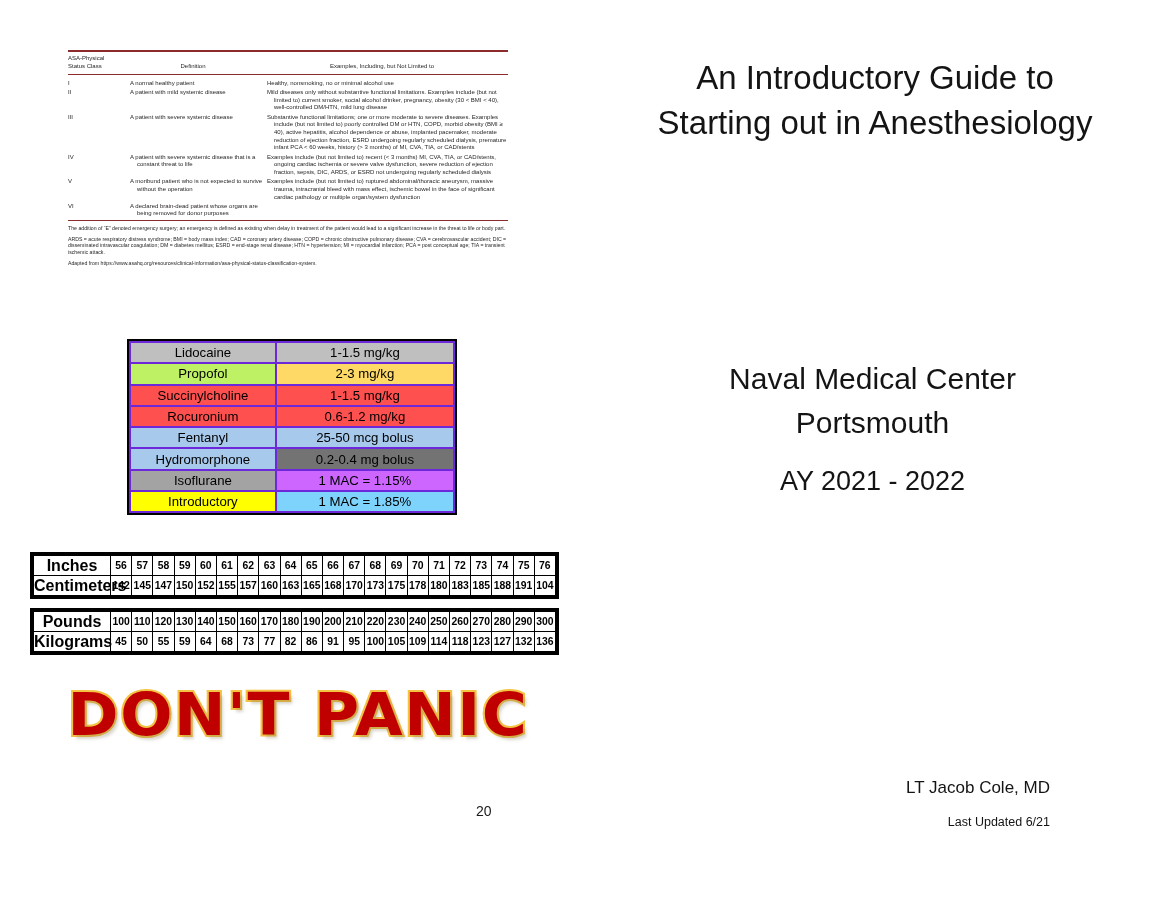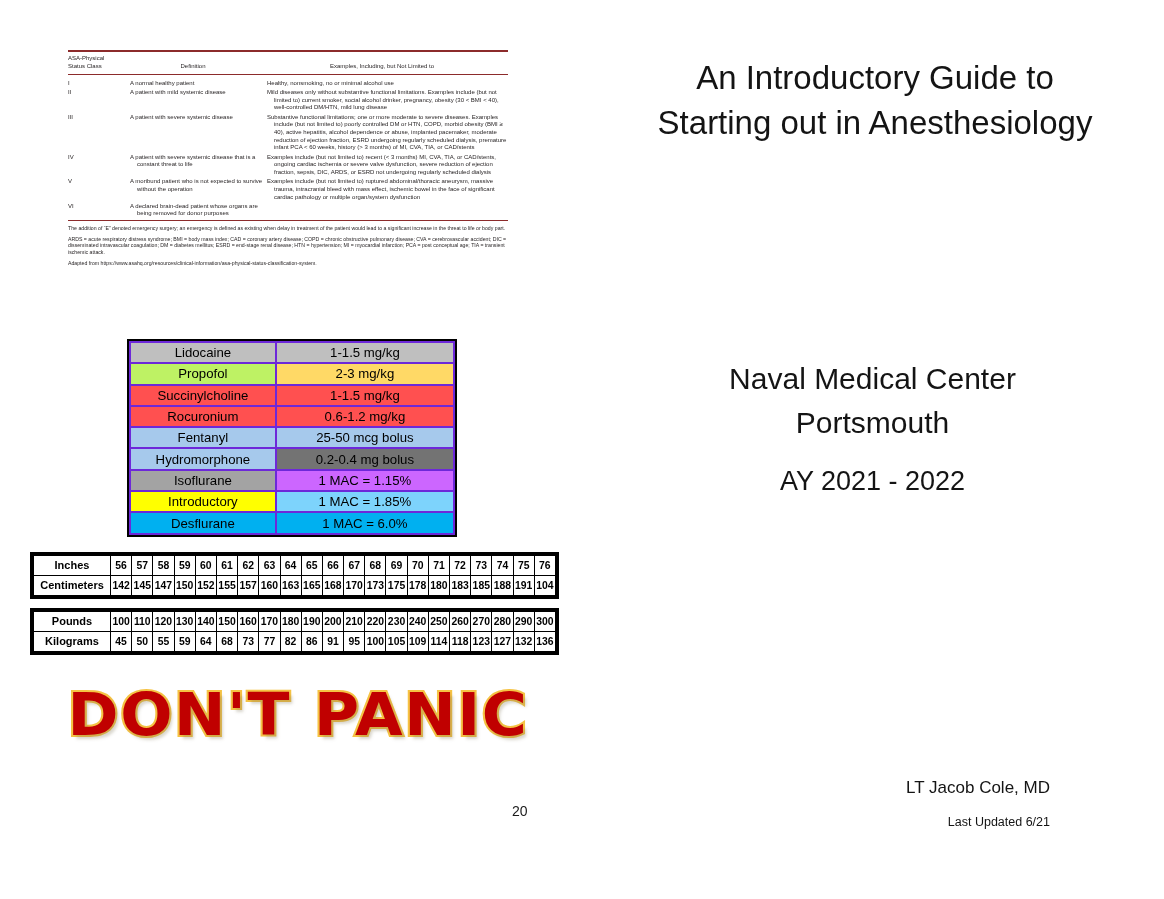--- a/index.html
+++ b/index.html
@@ -112,21 +112,21 @@
     text-align: center;
     font-size: 10.4px;
     font-weight: bold;
     font-family: "Liberation Sans", sans-serif;
     height: 19px;
     padding: 0;
     line-height: 19px;
   }
   .conv-wrap td.lbl {
     width: 76px;
-    font-size: 11px;
+    font-size: 16px;
   }
 
   
   #dont-panic {
     position: absolute;
     left: 78px;
     top: 686px;
     width: 440px;
     text-align: center;
     font-family: "DejaVu Sans", sans-serif;
@@ -138,21 +138,21 @@
     paint-order: stroke fill;
     text-shadow: 3px 4px 3px rgba(130,120,90,0.30);
     line-height: 1;
     transform: scaleX(1.06);
     transform-origin: center;
   }
 
   
   #page-number {
     position: absolute;
-    left: 512px;
+    left: 476px;
     top: 803px;
     font-size: 14px;
     color: #1a1a1a;
     font-family: "Liberation Sans", sans-serif;
   }
 
   
   #title-block {
     position: absolute;
     left: 605px;
@@ -285,24 +285,20 @@
         <td class="name" style="background: rgb(166, 201, 236);">Hydromorphone</td>
         <td class="dose" style="background: #737373; margin-top: 23px;">0.2-0.4 mg bolus</td>
       </tr>
       <tr>
         <td class="name" style="background: #a3a3a3;">Isoflurane</td>
         <td class="dose" style="background: rgb(204, 102, 255);">1 MAC = 1.15%</td>
       </tr>
       <tr>
         <td class="name" style="background: rgb(255, 255, 0);">Introductory</td>
         <td class="dose" style="background: #7dd3fc;">1 MAC = 1.85%</td>
-      </tr>
-      <tr>
-        <td class="name" style="background: rgb(0, 176, 240);">Desflurane</td>
-        <td class="dose" style="background: rgb(0, 176, 240);">1 MAC = 6.0%</td>
       </tr>
     </tbody>
   </table>
 </div>
 
 <div id="height-conv" class="conv-wrap">
   <table>
     <tbody>
       <tr>
           <td class="lbl">Inches</td>

